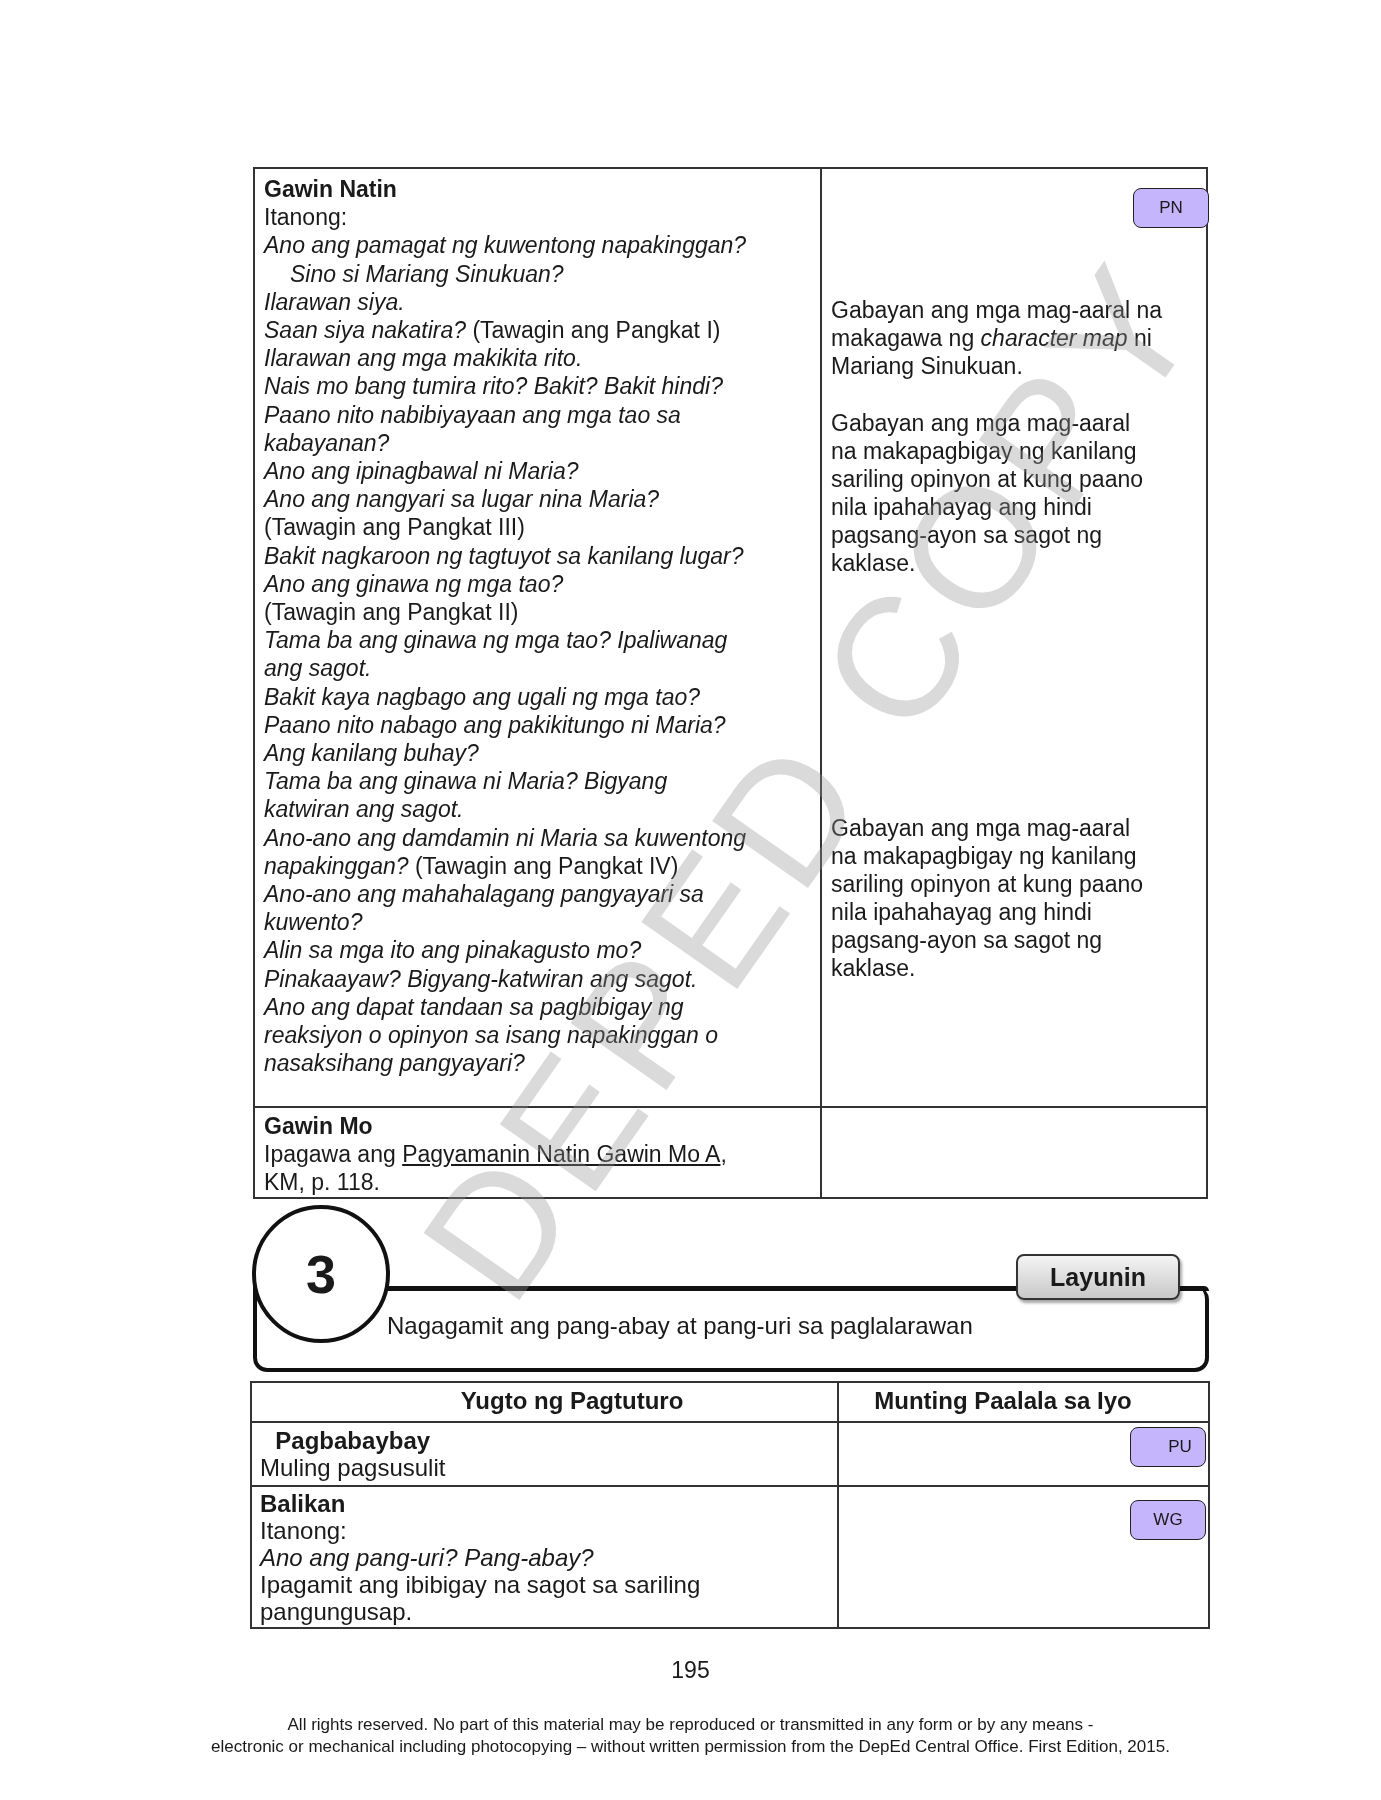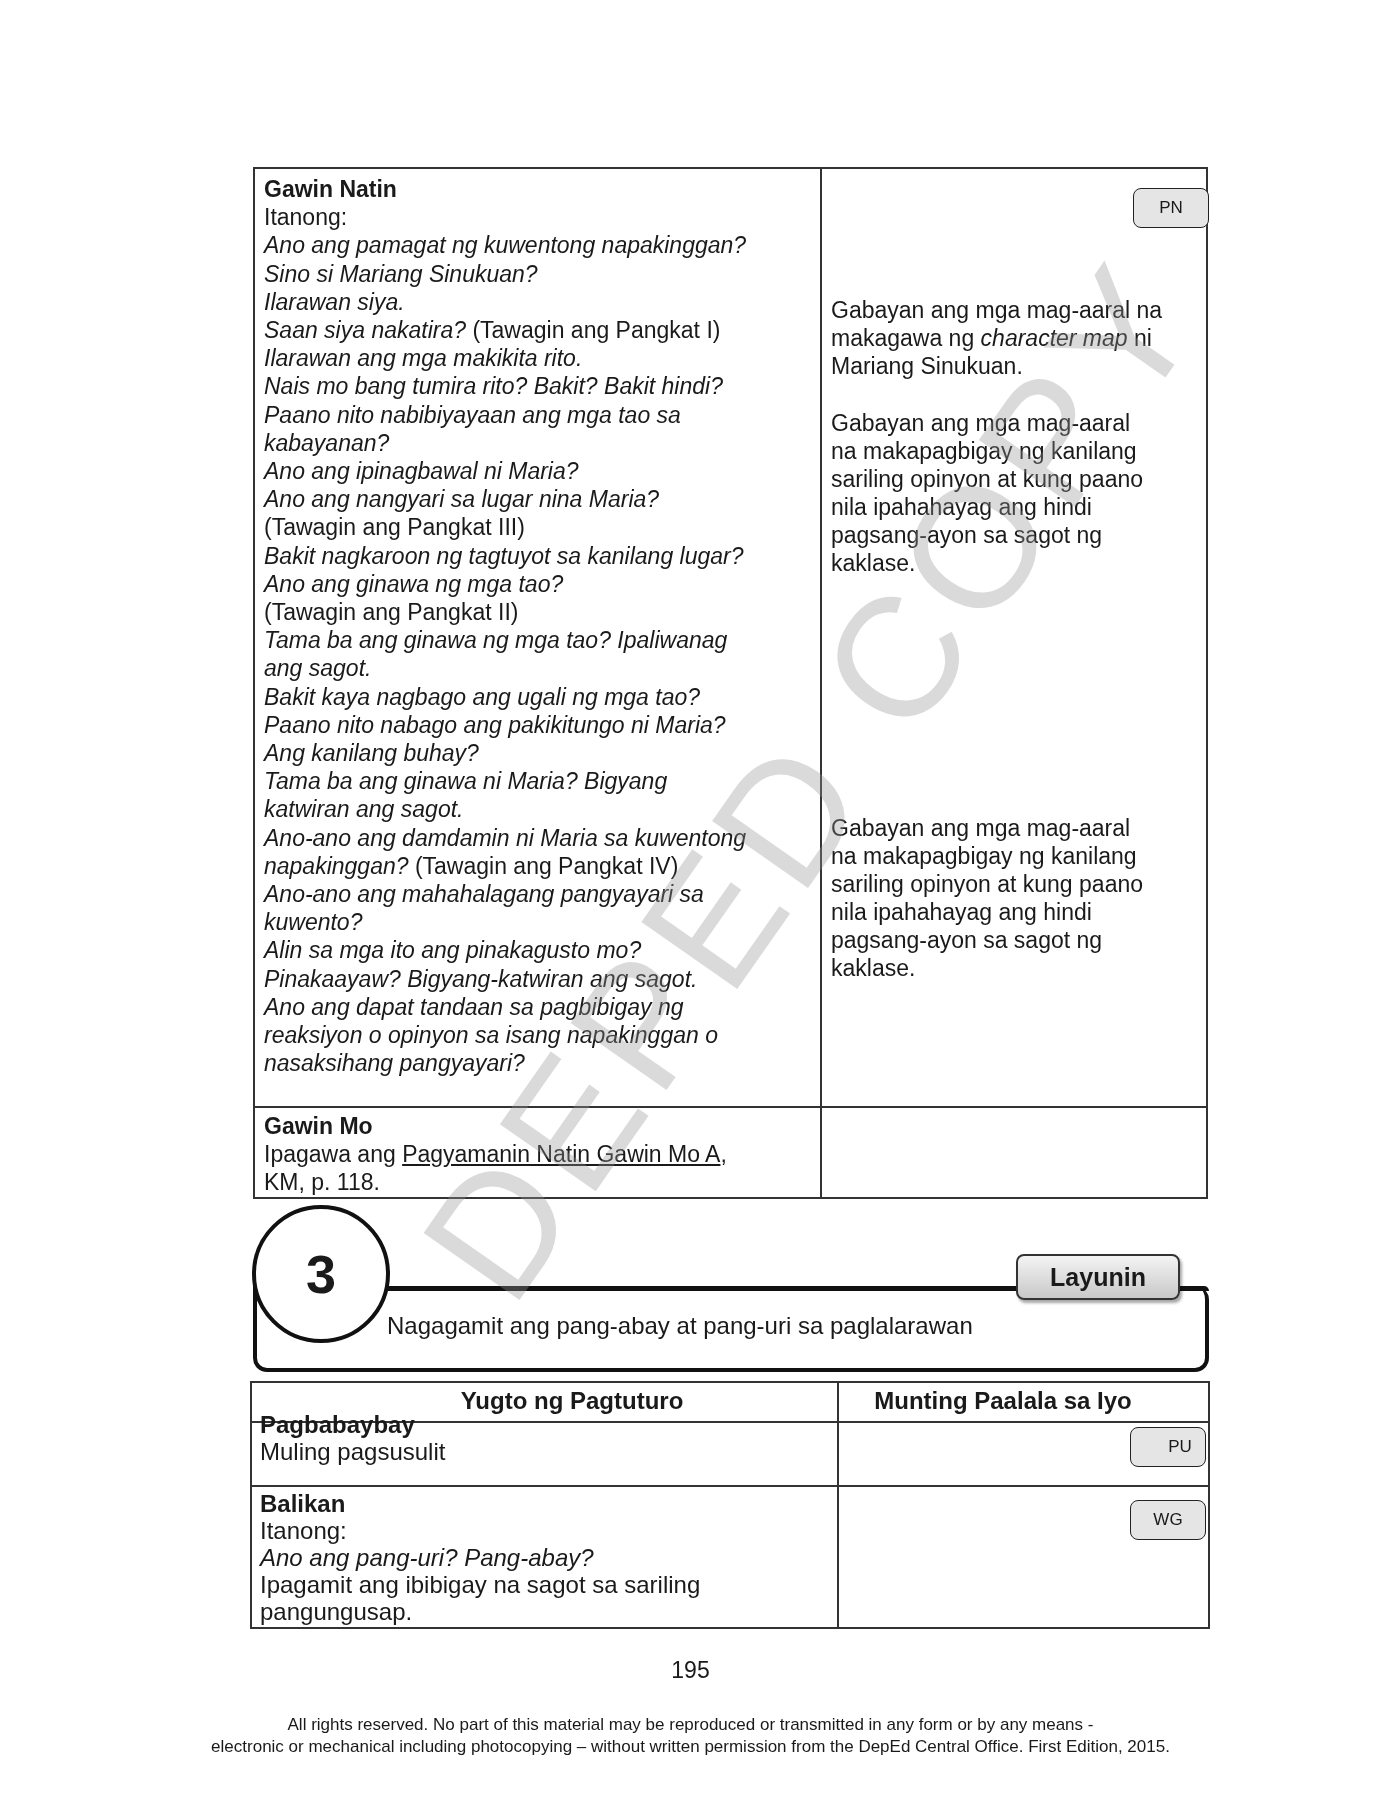--- a/index.html
+++ b/index.html
@@ -12,21 +12,21 @@
     .t1 { left: 253px; top: 167px; width: 955px; height: 1032px; border: 2px solid #333; box-sizing: border-box; }
     .t1 .vdiv { position: absolute; left: 565px; top: 0; bottom: 0; width: 0; border-left: 2px solid #333; }
     .t1 .hdiv { position: absolute; left: 0; right: 0; top: 937px; height: 0; border-top: 2px solid #333; }
     .cell-left { position: absolute; left: 9px; width: 550px; font-size: 23px; line-height: 28.2px; }
     .cell-right { position: absolute; left: 576px; width: 370px; font-size: 23px; line-height: 28px; }
     .bold { font-weight: bold; }
     .ital { font-style: italic; }
     .ul { text-decoration: underline; }
     .badge {
       position: absolute; width: 76px; height: 40px; border: 1.5px solid #222; border-radius: 8px;
-      box-sizing: border-box; background: #e5e5e5; font-size: 17px; display: flex; align-items: center; justify-content: center;
+      box-sizing: border-box; background: #c4b5fd; font-size: 17px; display: flex; align-items: center; justify-content: center;
     }
     
     .lay-box { left: 253px; top: 1286px; width: 956px; height: 86px; border: 4px solid #111; border-top: none; border-radius: 0 14px 14px 14px; box-sizing: border-box; }
     .lay-line { left: 380px; top: 1286px; width: 829px; height: 5px; background: #111; border-radius: 0 14px 0 0; }
     .lay-circle { left: 252px; top: 1205px; width: 138px; height: 138px; border: 4px solid #111; border-radius: 50%; box-sizing: border-box; background: #fff; display: flex; align-items: center; justify-content: center; font-size: 54px; font-weight: bold; }
     .lay-tab { left: 1016px; top: 1254px; width: 164px; height: 46px; border: 2px solid #333; border-radius: 8px; box-sizing: border-box;
       background: linear-gradient(#f4f4f4, #c8c8c8); box-shadow: 2px 3px 3px rgba(0,0,0,0.35);
       display: flex; align-items: center; justify-content: center; font-size: 25px; font-weight: bold; }
     .lay-text { left: 387px; top: 1312px; font-size: 24px; }
     
@@ -49,21 +49,21 @@
 
 <div class="abs t1">
   <div class="vdiv"></div>
   <div class="hdiv"></div>
 
   <div class="cell-left" style="top:6px;">
     <div class="bold">Gawin Natin</div>
     <div>Itanong:</div>
     <div id="gn-lines">
         <div><span style="font-style: italic;">Ano ang pamagat ng kuwentong napakinggan?</span></div>
-        <div><span style="font-style: italic;">Sino si Mariang Sinukuan?</span></div>
+        <div><span style="font-style: italic; margin-left: 26px;">Sino si Mariang Sinukuan?</span></div>
         <div><span style="font-style: italic;">Ilarawan siya.</span></div>
         <div><span style="font-style: italic;">Saan siya nakatira?</span><span> (Tawagin ang Pangkat I)</span></div>
         <div><span style="font-style: italic;">Ilarawan ang mga makikita rito.</span></div>
         <div><span style="font-style: italic;">Nais mo bang tumira rito? Bakit? Bakit hindi?</span></div>
         <div><span style="font-style: italic;">Paano nito nabibiyayaan ang mga tao sa</span></div>
         <div><span style="font-style: italic;">kabayanan?</span></div>
         <div><span style="font-style: italic;">Ano ang ipinagbawal ni Maria?</span></div>
         <div><span style="font-style: italic;">Ano ang nangyari sa lugar nina Maria?</span></div>
         <div><span>(Tawagin ang Pangkat III)</span></div>
         <div><span style="font-style: italic;">Bakit nagkaroon ng tagtuyot sa kanilang lugar?</span></div>
@@ -127,21 +127,21 @@
 <div class="abs lay-tab">Layunin</div>
 <div class="abs lay-text">Nagagamit ang pang-abay at pang-uri sa paglalarawan</div>
 
 <div class="abs t2">
   <div class="vdiv"></div>
   <div class="h1"></div>
   <div class="h2"></div>
   <div class="th" style="left:0; width:640px;">Yugto ng Pagtuturo</div>
   <div class="th" style="left:592px; width:318px;">Munting Paalala sa Iyo</div>
 
-  <div class="c" style="top:28px;">
+  <div class="c" style="top:44px;text-align:center;">
     <div class="bold">Pagbabaybay</div>
     <div>Muling pagsusulit</div>
   </div>
   <div class="badge" style="left:878px; top:44px;padding-left:24px;">PU</div>
 
   <div class="c" style="top:107px;">
     <div class="bold">Balikan</div>
     <div>Itanong:</div>
     <div class="ital">Ano ang pang-uri? Pang-abay?</div>
     <div>Ipagamit ang ibibigay na sagot sa sariling</div>

